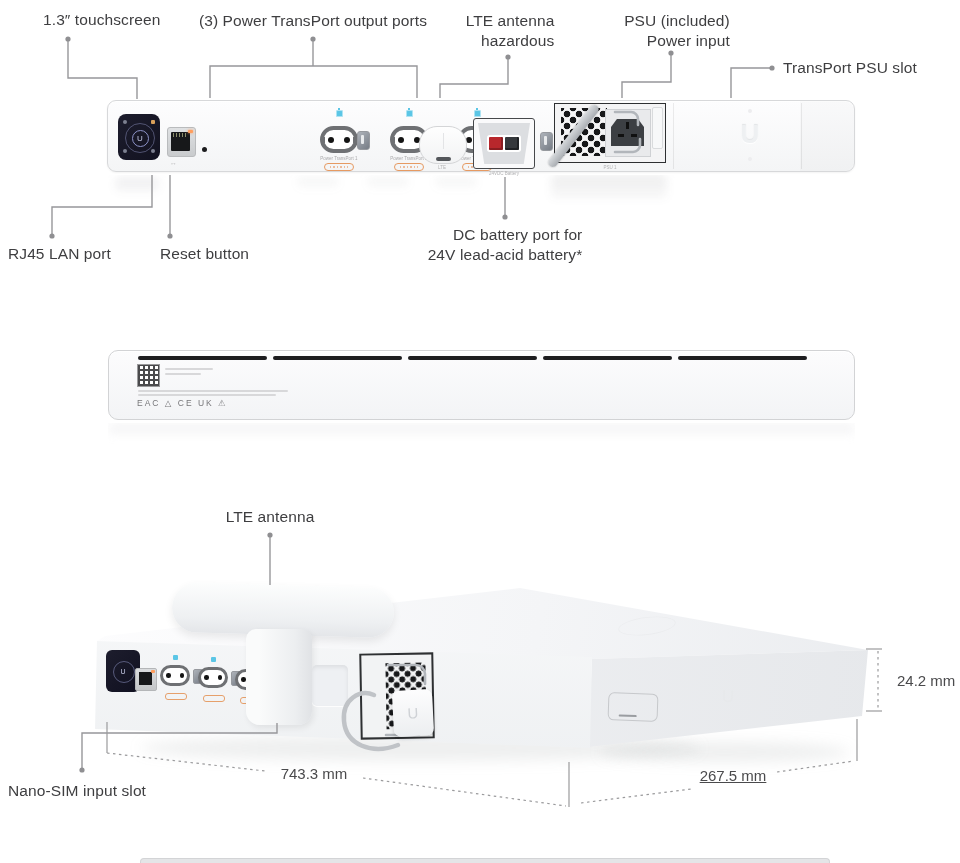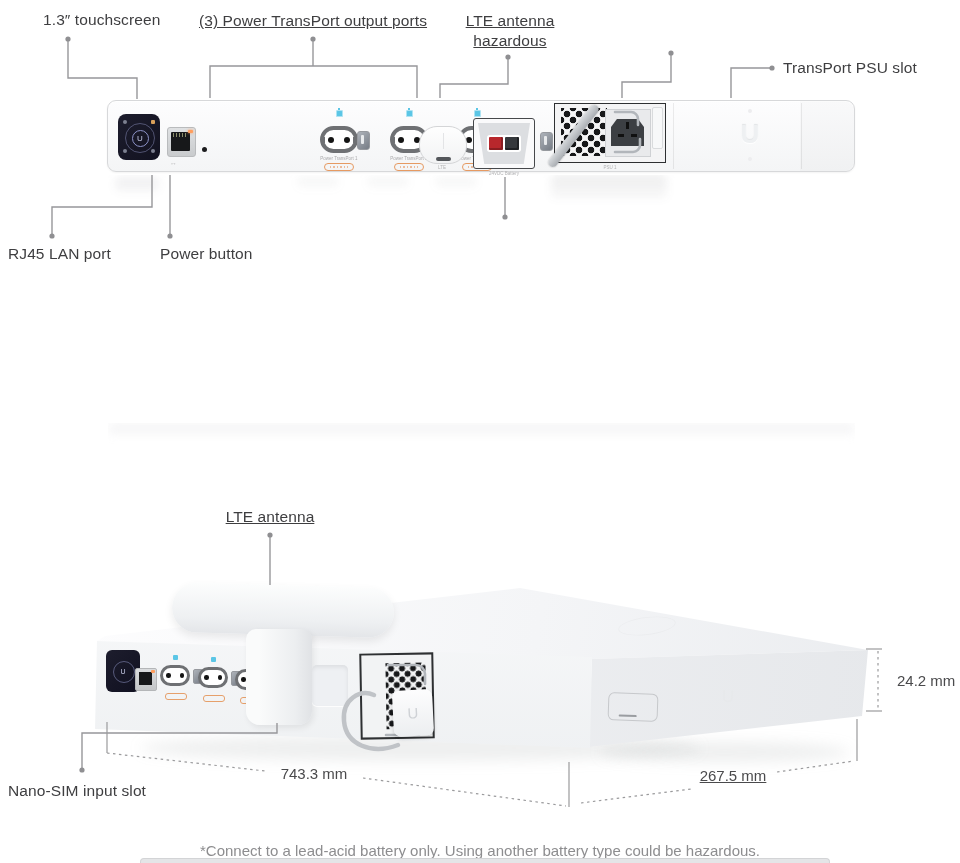--- a/index.html
+++ b/index.html
@@ -1,19 +1,19 @@
 <!DOCTYPE html>
 <html><head>
 <meta charset="utf-8">
 <style>
   html,body{margin:0;padding:0;background:#fff;}
   #canvas{position:relative;width:960px;height:863px;background:#ffffff;overflow:hidden;
           font-family:"Liberation Sans",sans-serif;}
   .lbl{position:absolute;font-size:15.5px;color:#3e3e40;white-space:nowrap;letter-spacing:.1px;}
-  .lbl.center{transform:translateX(-50%);text-align:center;line-height:20px;text-decoration:underline;}
+  .lbl.center{transform:translateX(-50%);text-align:right;line-height:20px;}
   .dim{position:absolute;font-size:15px;color:#4a4a4c;white-space:nowrap;}
   .foot{position:absolute;left:480px;top:842px;transform:translateX(-50%);
         font-size:15px;color:#8d8d8f;white-space:nowrap;}
   svg.overlay{position:absolute;left:0;top:0;pointer-events:none;}
   .cl{fill:none;stroke:#97979a;stroke-width:1.4;}
   .dot{fill:#8f8f92;}
   .dl{fill:none;stroke:#9a9a9c;stroke-width:1.2;stroke-dasharray:2.5,3.5;}
   .tick{fill:none;stroke:#9a9a9c;stroke-width:1.2;}
   .cable{fill:none;stroke:#c0c3c7;stroke-width:4.5;stroke-linecap:round;}
   .bail3{fill:none;stroke:#b2b6bb;stroke-width:2.6;stroke-linecap:round;}
@@ -154,29 +154,36 @@
 <body>
 
 <div id="canvas">
 
   <div class="lbl" style="left:8px;top:11px;margin-left:35px;">1.3″ touchscreen</div>
   <div class="lbl center" style="left:313px;top:11px;">(3) Power TransPort output ports</div>
   <div class="lbl center" style="left:510px;top:11px;">
     <div>LTE antenna</div>
     <div>hazardous</div>
   </div>
+  <div class="lbl center" style="left:677px;top:11px;">
+    <div>PSU (included)</div>
+    <div>Power input</div>
+  </div>
   <div class="lbl" style="left:783px;top:59px;">TransPort PSU slot</div>
   <div class="lbl" style="left:8px;top:245px;">RJ45 LAN port</div>
-  <div class="lbl" style="left:160px;top:245px;">Power button</div>
+  <div class="lbl" style="left:160px;top:245px;">Reset button</div>
+  <div class="lbl center" style="left:505px;top:225px;">
+    <div>DC battery port for</div>
+    <div>24V lead-acid battery*</div>
+  </div>
   <div class="lbl center" style="left:270px;top:507px;">LTE antenna</div>
   <div class="lbl" style="left:8px;top:782px;">Nano-SIM input slot</div>
   <div class="dim" style="left:897px;top:672px;">24.2 mm</div>
   <div class="dim" style="left:314px;top:765px;transform:translateX(-50%);">743.3 mm</div>
   <div class="dim" style="left:733px;top:767px;transform:translateX(-50%);text-decoration:underline;">267.5 mm</div>
-  <div class="foot">*Connect to a lead-acid battery only. Using another battery type could be hazardous.</div>
 
   <div class="device1">
     <div class="seam" style="left:565px;"></div>
     <div class="seam" style="left:693px;"></div>
     <div class="endcap"></div>
 
     <div class="screen">
       <span class="scr-ring"></span>
       <span class="scr-core">U</span>
       <span class="scr-g" style="left:5px;top:6px;"></span>
@@ -263,20 +270,33 @@
   </div>
 
   <div class="refl" style="left:107px;top:175px;width:748px;height:42px;">
     <div class="rblob" style="left:8px;top:2px;width:44px;height:16px;background:rgba(40,42,62,.14);"></div>
     <div class="rblob" style="left:190px;top:2px;width:42px;height:11px;background:rgba(110,112,115,.12);"></div>
     <div class="rblob" style="left:260px;top:2px;width:42px;height:11px;background:rgba(110,112,115,.12);"></div>
     <div class="rblob" style="left:328px;top:2px;width:42px;height:11px;background:rgba(110,112,115,.12);"></div>
     <div class="rblob" style="left:444px;top:0px;width:116px;height:26px;background:rgba(55,57,60,.16);"></div>
   </div>
 
+  <div class="device2">
+    <span class="vent" style="left:29px;"></span>
+    <span class="vent" style="left:164px;"></span>
+    <span class="vent" style="left:299px;"></span>
+    <span class="vent" style="left:434px;"></span>
+    <span class="vent" style="left:569px;"></span>
+    <span class="qr"></span>
+    <span class="tline" style="left:56px;top:17px;width:48px;"></span>
+    <span class="tline" style="left:56px;top:22px;width:36px;"></span>
+    <span class="tline" style="left:29px;top:39px;width:150px;"></span>
+    <span class="tline" style="left:29px;top:43px;width:138px;"></span>
+    <span class="regrow">EAC △ CE UK ⚠</span>
+  </div>
   <div class="refl" style="left:108px;top:423px;width:747px;height:36px;">
     <div class="rblob" style="left:0;top:0;width:747px;height:14px;background:rgba(190,192,196,.28);"></div>
   </div>
 
   <div class="shadow3" style="left:140px;top:735px;width:560px;height:26px;"></div>
   <div class="shadow3" style="left:600px;top:742px;width:250px;height:20px;"></div>
 
   <div class="persp">
     <div class="face f-top"></div>
     <div class="t-logo"></div>

